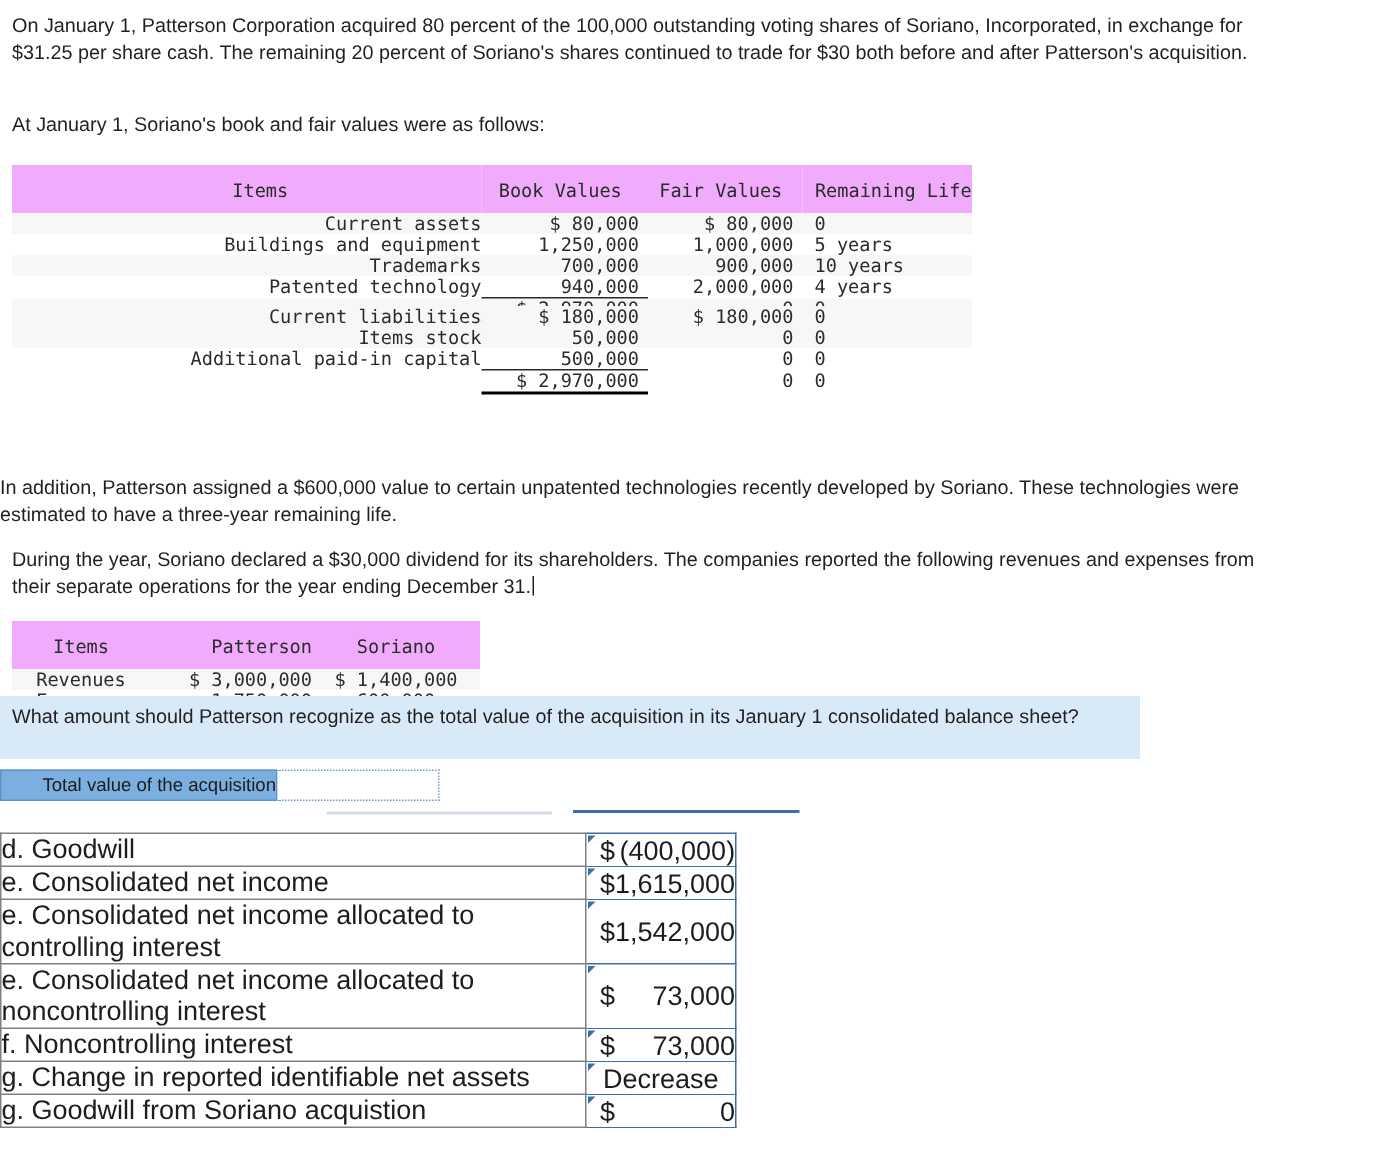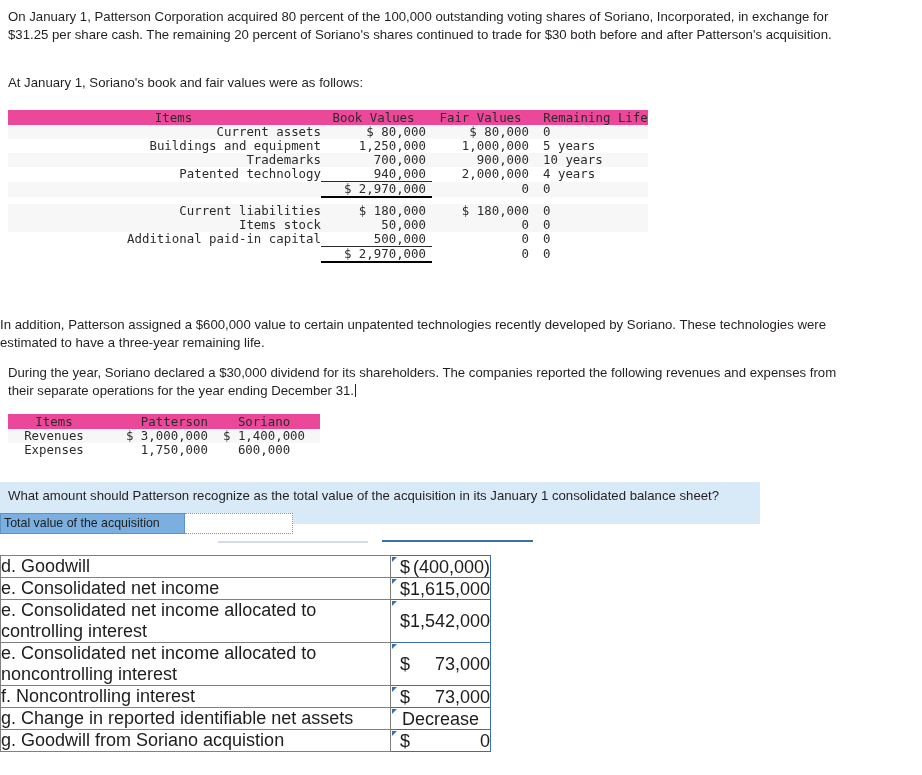--- a/index.html
+++ b/index.html
@@ -64,23 +64,23 @@
     color: #2b2b2b;
   }
   .mono-table td, .mono-table th {
     padding: 0;
     height: 14px;
     line-height: 14px;
     font-weight: normal;
     white-space: pre;
   }
   .mono-table .hdr td {
-    background: #ec4899;
+    background: #f0abfc;
     text-align: center;
-    height: 15px;
+    height: 32px;
     line-height: 15px;
   }
   .rowA { background: #f7f7f7; }
   .rowB { background: #ffffff; }
   .c-item  { width: 295px; padding-left: 18px !important; text-align: right; }
   .c-book  { width: 105px; text-align: right; padding-right: 6px !important; }
   .c-fair  { width: 97px;  text-align: right; padding-right: 6px !important; margin-top: 32px; }
   .c-life  { width: 105px; text-align: left;  padding-left: 8px !important; }
   .subtotal-top td.c-book { border-top: 1px solid #2b2b2b; }
   .subtotal-bot td.c-book { border-bottom: 2px solid #000000; }
@@ -94,21 +94,21 @@
     top: 414px;
   }
   #revenue-table .r-item { width: 92px; text-align: center; }
   #revenue-table .r-pat  { width: 108px; text-align: right; padding-right: 6px !important; }
   #revenue-table .r-sor  { width: 100px; text-align: center; padding-right: 6px !important; }
 
   
   #question-callout {
     position: absolute;
     left: 0;
-    top: 482px;
+    top: 464px;
     width: 760px;
     height: 42px;
     background: #d8eaf8;
     font-size: 13.2px;
     line-height: 18px;
     color: #231f20;
     padding: 5px 8px 0 8px;
     box-sizing: border-box;
   }
 
@@ -123,20 +123,21 @@
   }
   #answer-entry-label {
     width: 185px;
     background: #7bafe0;
     border: 1px solid #5f93c4;
     box-sizing: border-box;
     font-size: 12.4px;
     line-height: 19px;
     padding-left: 3px;
     color: #1d1d1d;
+    text-align: right;
   }
   #answer-entry-input {
     width: 108px;
     background: #ffffff;
     border: 1px dotted #6a9bd1;
     border-left: none;
     box-sizing: border-box;
     font-size: 12.4px;
     line-height: 19px;
     padding-left: 4px;

